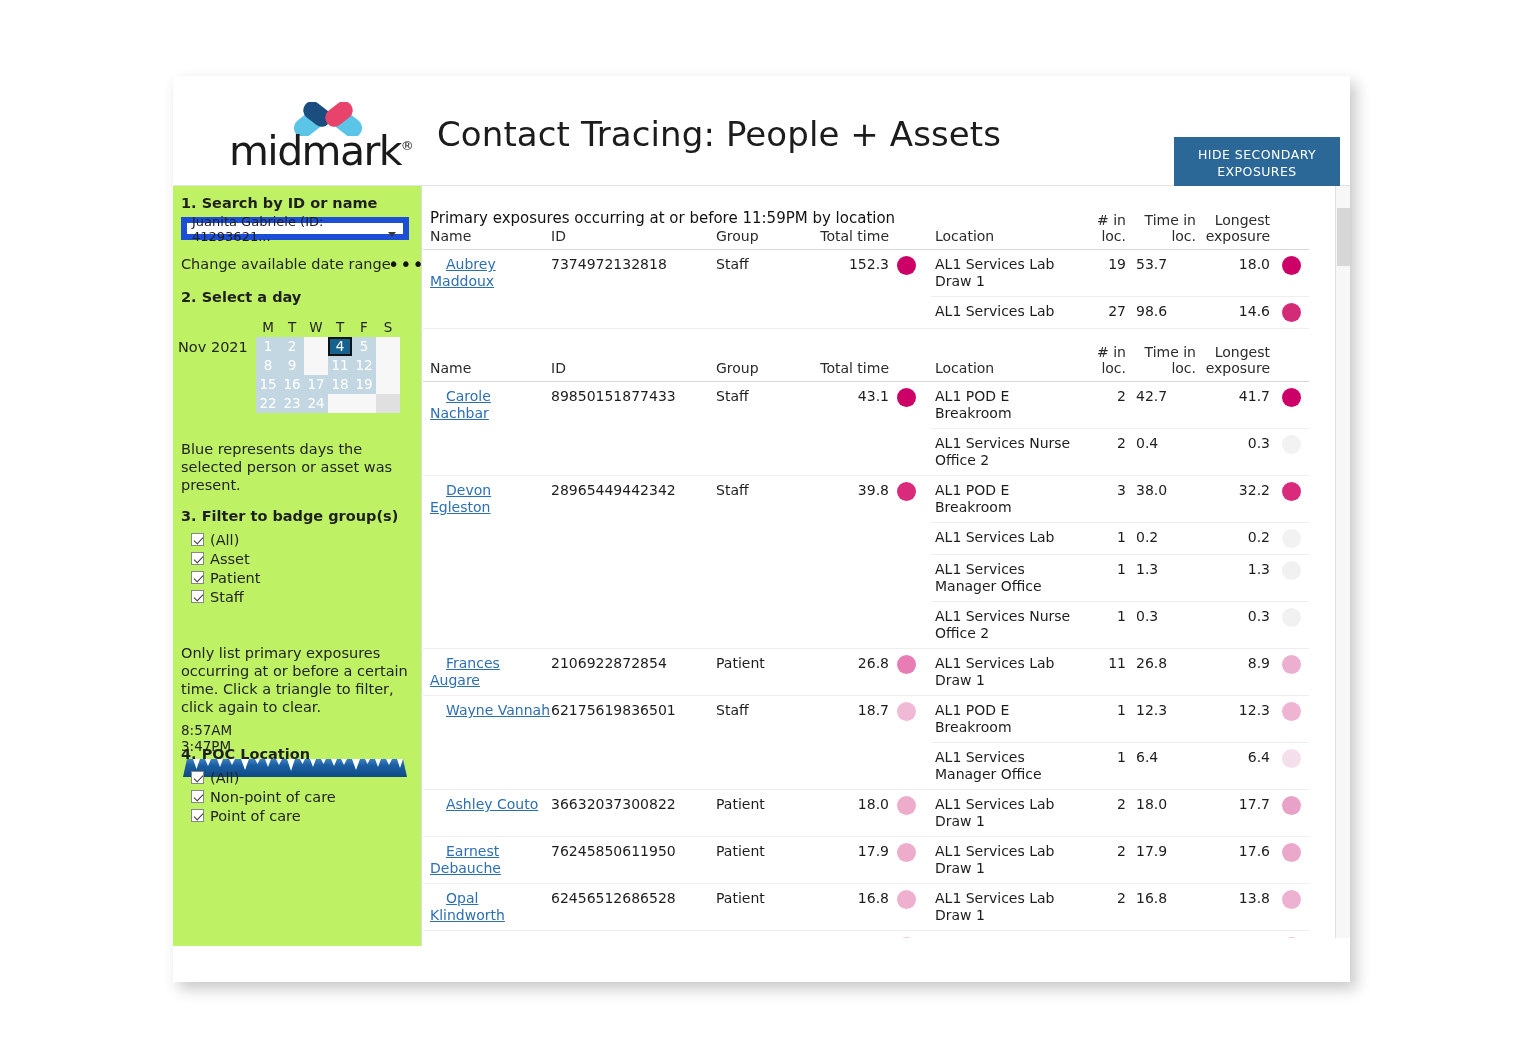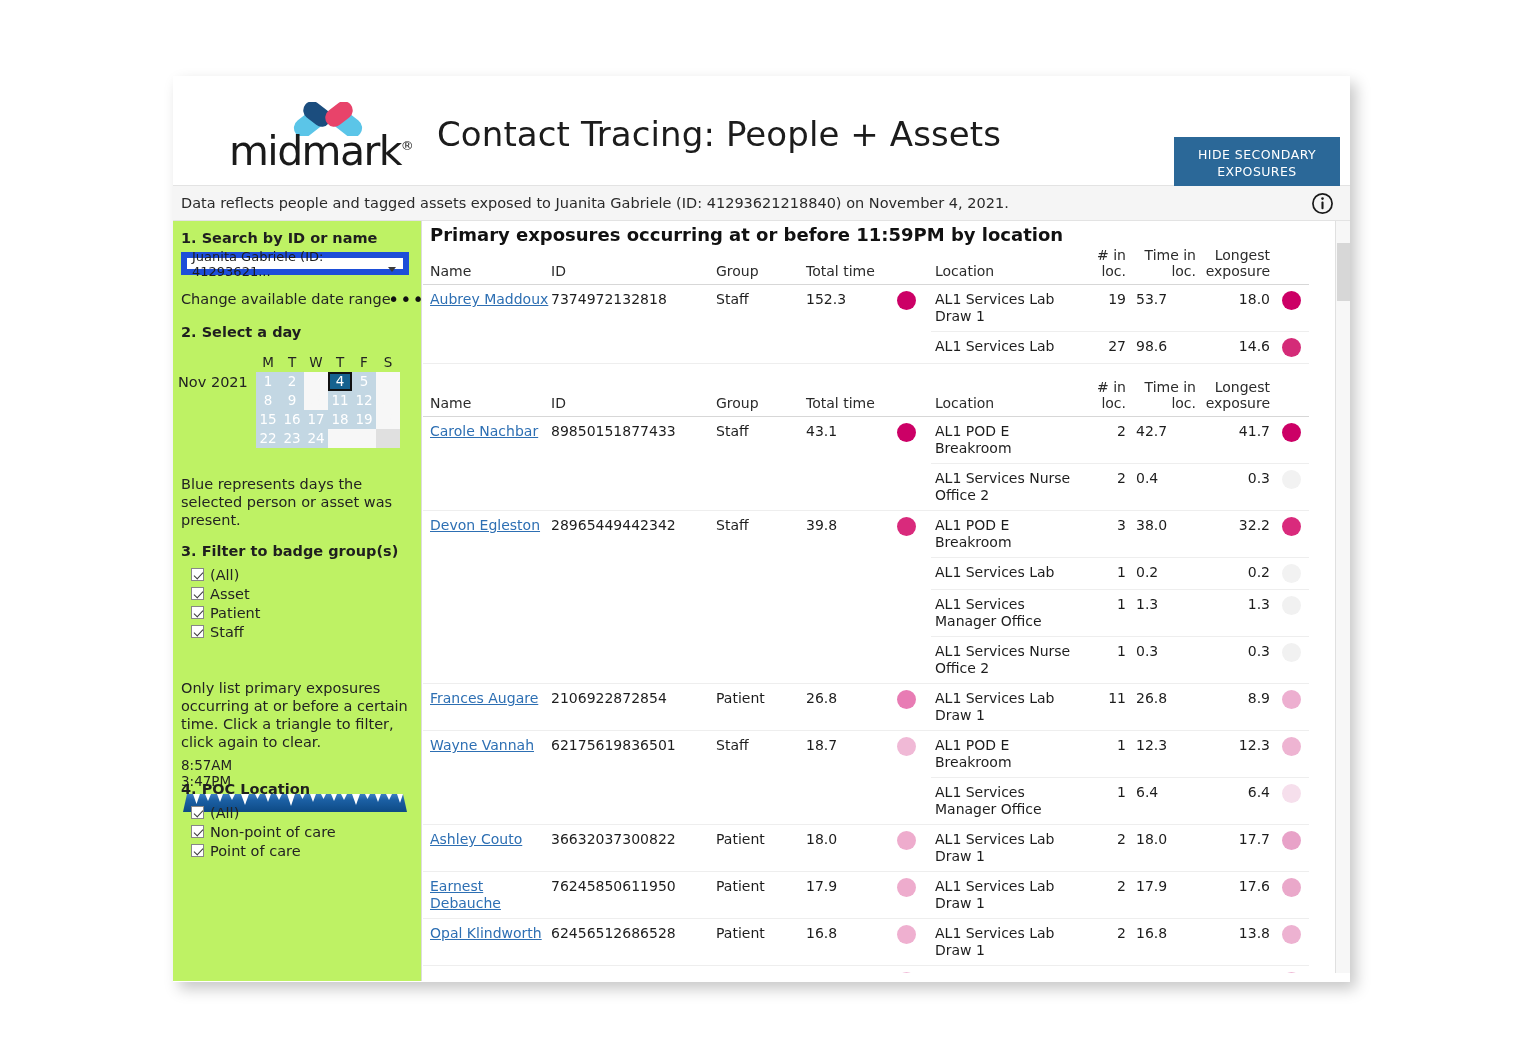--- a/index.html
+++ b/index.html
@@ -252,24 +252,25 @@
 
   
   .main {
     position: absolute;
     left: 250px; top: 0;
     width: 927px; height: 760px;
     background: #ffffff;
     overflow: hidden;
   }
   .sec-title {
-    font-size: 18px;
-    font-weight: bold;
+    font-size: 15px;
+    font-weight: normal;
     color: #111111;
     padding: 0;
+    margin-top: 20px;
   }
   .t-primary-title { position: absolute; left: 7px; top: 3px; }
   .t-secondary-title { position: absolute; left: 7px; top: 135px; }
 
   table.exp { border-collapse: collapse; width: 886px; table-layout: fixed; }
   table.exp th {
     font-size: 14px;
     font-weight: normal;
     color: #2b2b2b;
     vertical-align: bottom;
@@ -281,34 +282,35 @@
     font-size: 14px;
     color: #1d1d1d;
     padding: 6px 0;
     vertical-align: top;
     line-height: 17px;
     border-bottom: 1px solid #eeeeee;
   }
   .col-name { width: 128px; text-align: left; padding-left: 7px !important; }
   .col-id   { width: 165px; text-align: left; }
   .col-grp  { width: 90px; text-align: left; }
-  .col-tt   { width: 83px; text-align: left; }
+  .col-tt   { width: 83px; text-align: right; }
   .col-dot1 { width: 42px; }
   .col-loc  { width: 150px; text-align: left; padding-left: 4px !important; }
   .col-num  { width: 55px; text-align: right; padding-right: 10px !important; }
   .col-tl   { width: 68px; text-align: left; padding-right: 8px !important; }
   .col-le   { width: 72px; text-align: right; padding-right: 6px !important; }
   .col-dot2 { width: 33px; }
 
   th.col-num, th.col-tl, th.col-le { text-align: right; }
 
   .lnk {
     color: #2d6fb3;
     text-decoration: underline;
     cursor: pointer;
+    margin-left: 16px;
   }
   .dot {
     display: inline-block;
     width: 19px; height: 19px;
     border-radius: 50%;
     vertical-align: middle;
   }
   td.dotcell { text-align: left; padding-left: 8px !important; }
   td.dotcell2 { text-align: left; padding-left: 6px !important; }
 
@@ -358,28 +360,20 @@
           </g>
         </svg>
         <div class="logo-text"><span>midmark</span><span class="reg">®</span></div>
       </div>
 
       <div class="app-title">Contact Tracing: People + Assets</div>
 
       <button class="hide-btn">HIDE SECONDARY EXPOSURES</button>
     </div>
 
-    <div class="subbar">
-      <div class="subbar-text">Data reflects people and tagged assets exposed to Juanita Gabriele (ID: 41293621218840) on November 4, 2021.</div>
-      <svg class="info-icon" viewBox="0 0 24 24">
-        <circle cx="12" cy="12" r="10" fill="none" stroke="#1a1a1a" stroke-width="1.8"></circle>
-        <circle cx="12" cy="6.9" r="1.35" fill="#1a1a1a"></circle>
-        <rect x="10.9" y="10" width="2.2" height="8" rx="1" fill="#1a1a1a"></rect>
-      </svg>
-    </div>
 
     <div class="body-area">
 
       <div class="sidebar">
 
         <div class="s-head step1">1. Search by ID or name</div>
 
         <div class="select-box">
           <span>Juanita Gabriele (ID: 41293621...</span>
           <span class="select-caret"></span>

